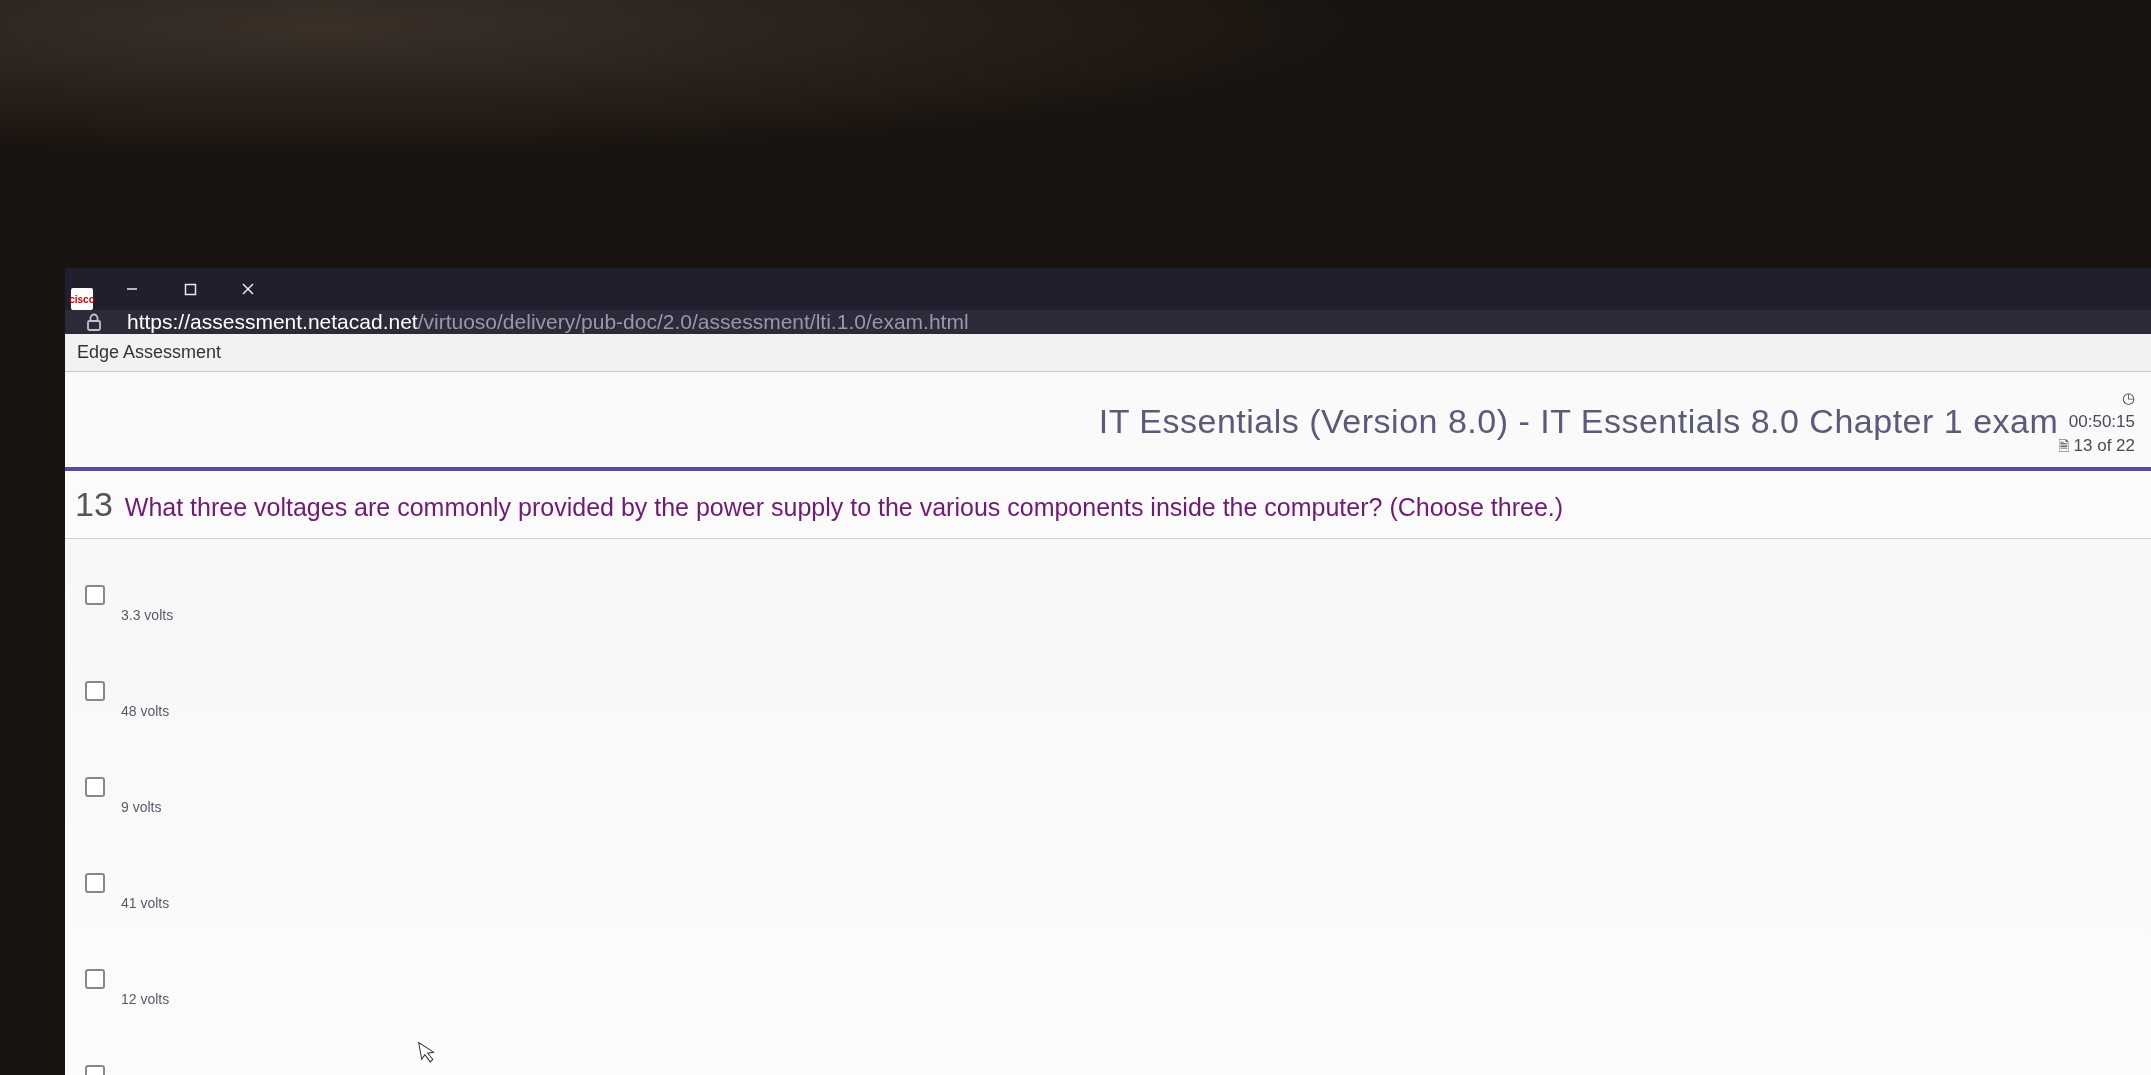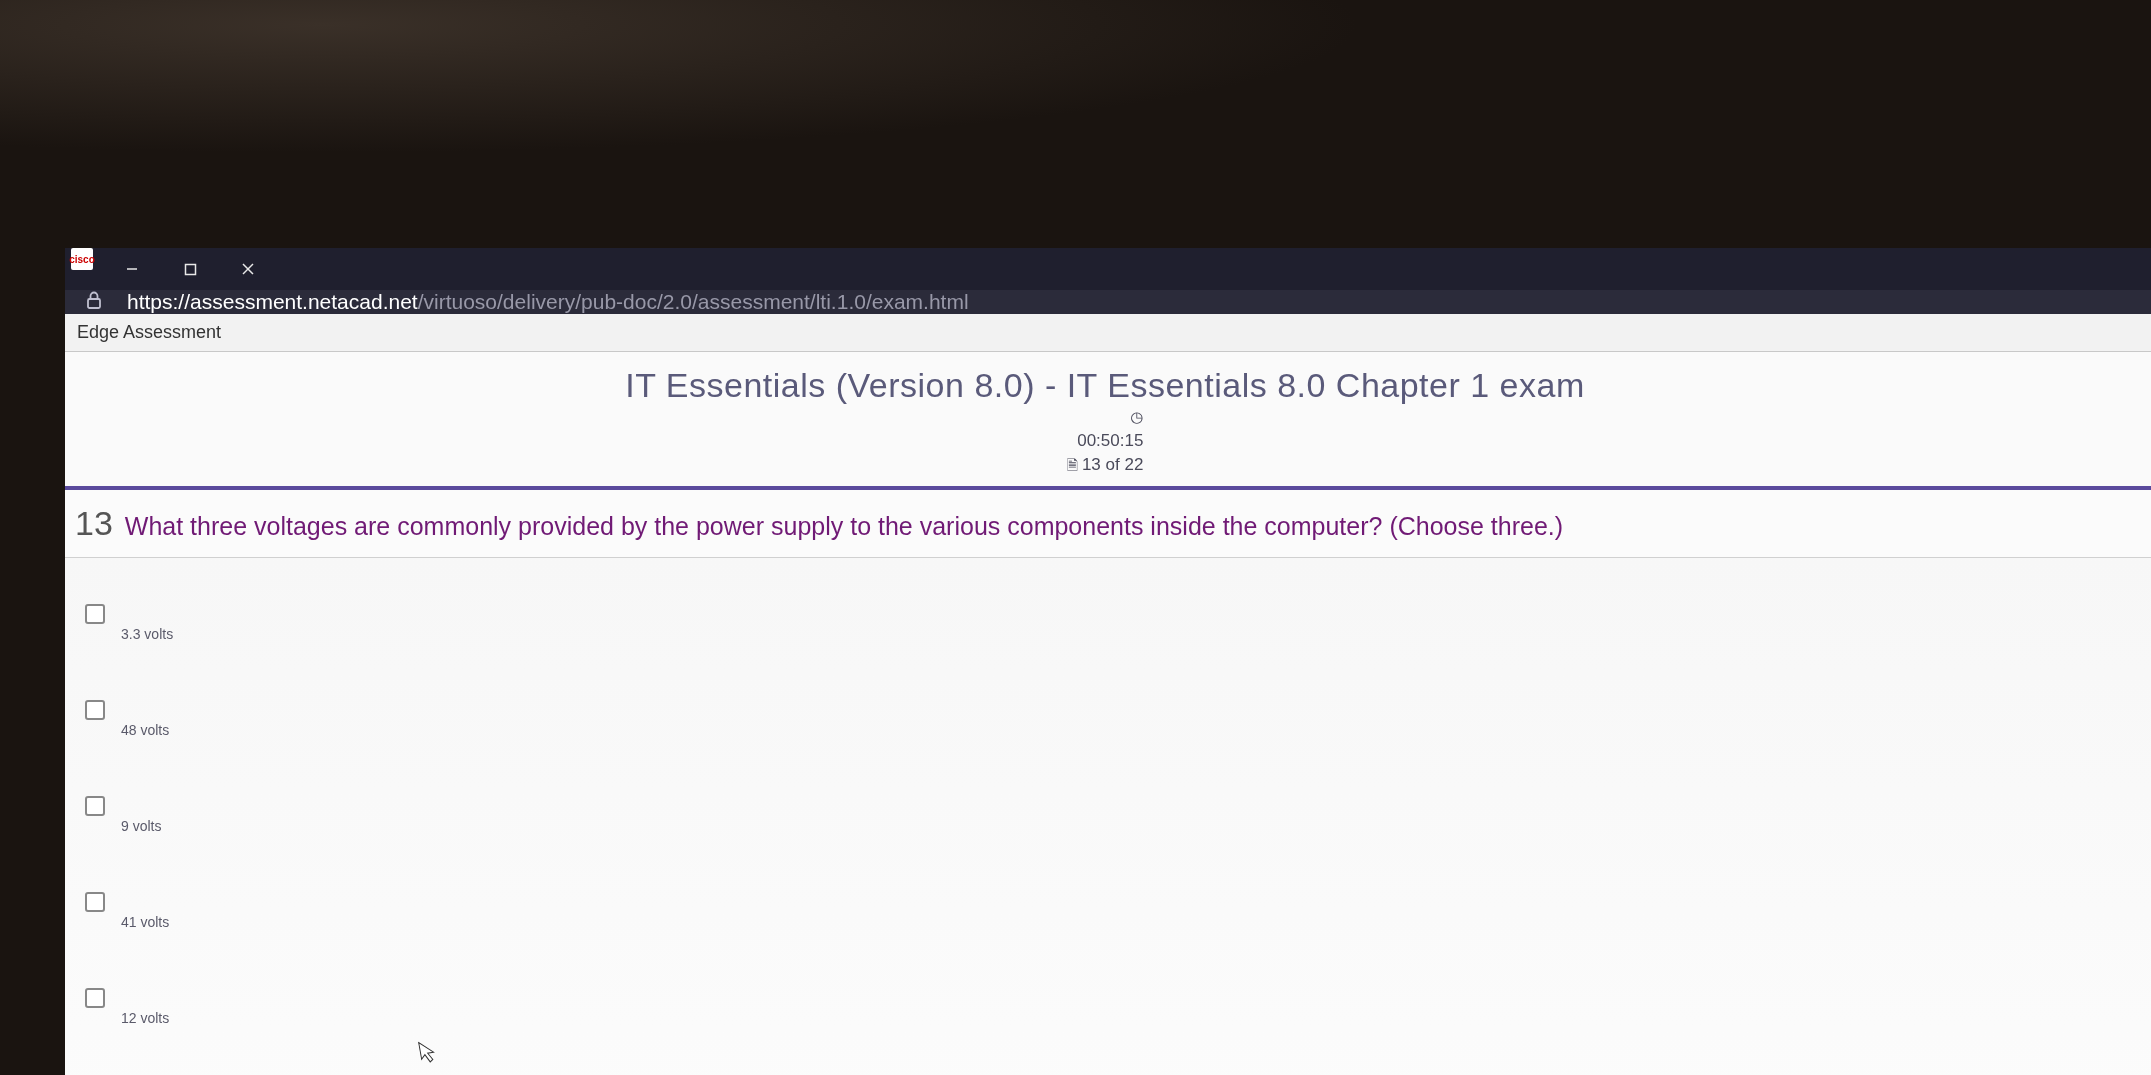--- a/index.html
+++ b/index.html
@@ -31,24 +31,25 @@
       left: 65px;
       right: 0;
       bottom: 0;
       display: flex;
       flex-direction: column;
     }
     .titlebar {
       height: 42px;
       background: #1f1f2e;
       display: flex;
-      align-items: flex-start;
+      align-items: flex-end;
       padding-left: 6px;
       color: #e8e8e8;
       font-size: 19px;
+      margin-top: 20px;
     }
     .titlebar-icon {
       width: 22px;
       height: 22px;
       background: #fff;
       margin-right: 10px;
       display: inline-flex;
       align-items: center;
       justify-content: center;
       font-size: 10px;
@@ -69,20 +70,21 @@
       display: flex;
       align-items: center;
       justify-content: center;
       color: #e8e8e8;
       font-size: 16px;
     }
     .addressbar {
       height: 48px;
       background: #2b2b3a;
       display: flex;
+      align-items: center;
       padding-left: 20px;
       color: #a0a0b0;
       font-size: 21px;
     }
     .lock-icon {
       width: 18px;
       height: 20px;
       margin-right: 24px;
       display: inline-block;
     }
@@ -108,21 +110,20 @@
       font-size: 18px;
       color: #333;
     }
     .exam-header {
       display: flex;
       align-items: center;
       justify-content: flex-end;
       padding: 14px 16px 10px 10px;
       border-bottom: 4px solid #5a4a9c;
       background: #fafafa;
-      flex-direction: column;
     }
     .exam-title {
       font-size: 34px;
       font-weight: 400;
       color: #5a5a7a;
       letter-spacing: 0.5px;
     }
     .exam-meta {
       text-align: right;
       color: #4a4a5a;

